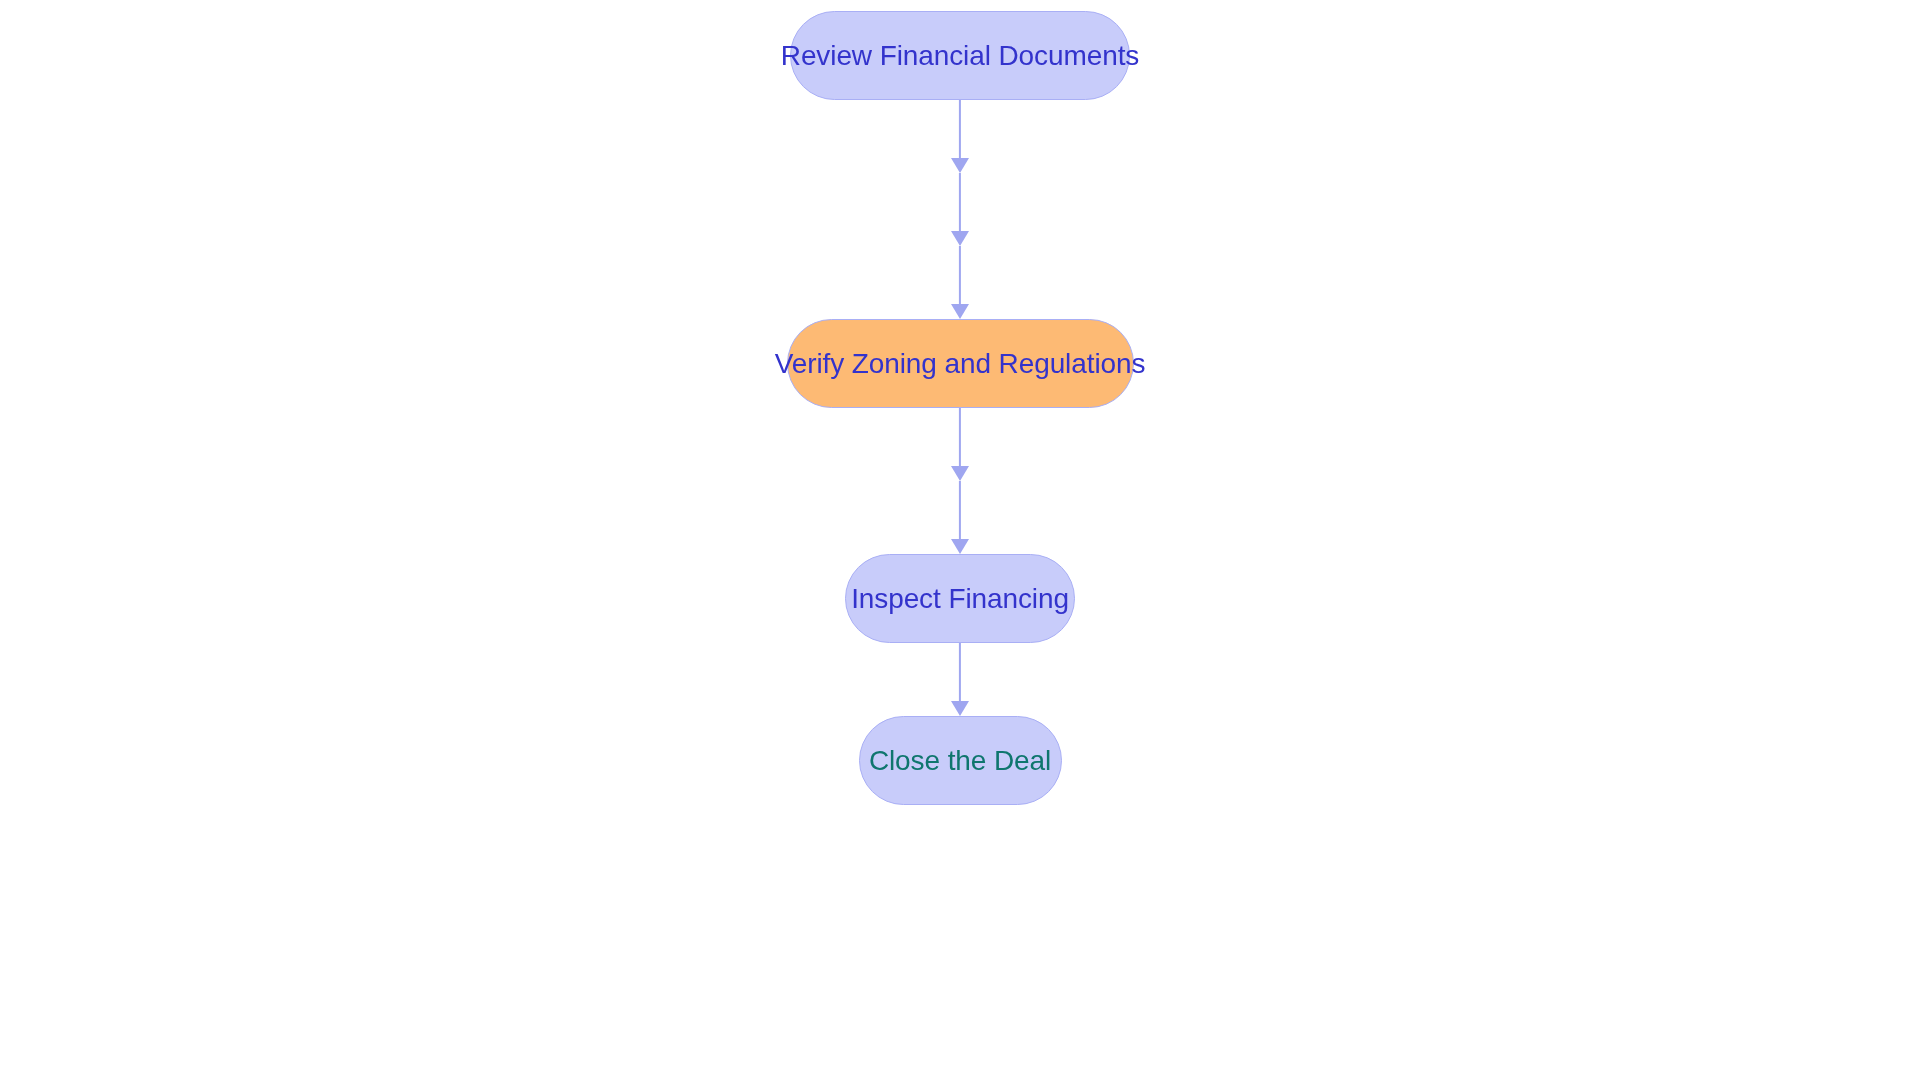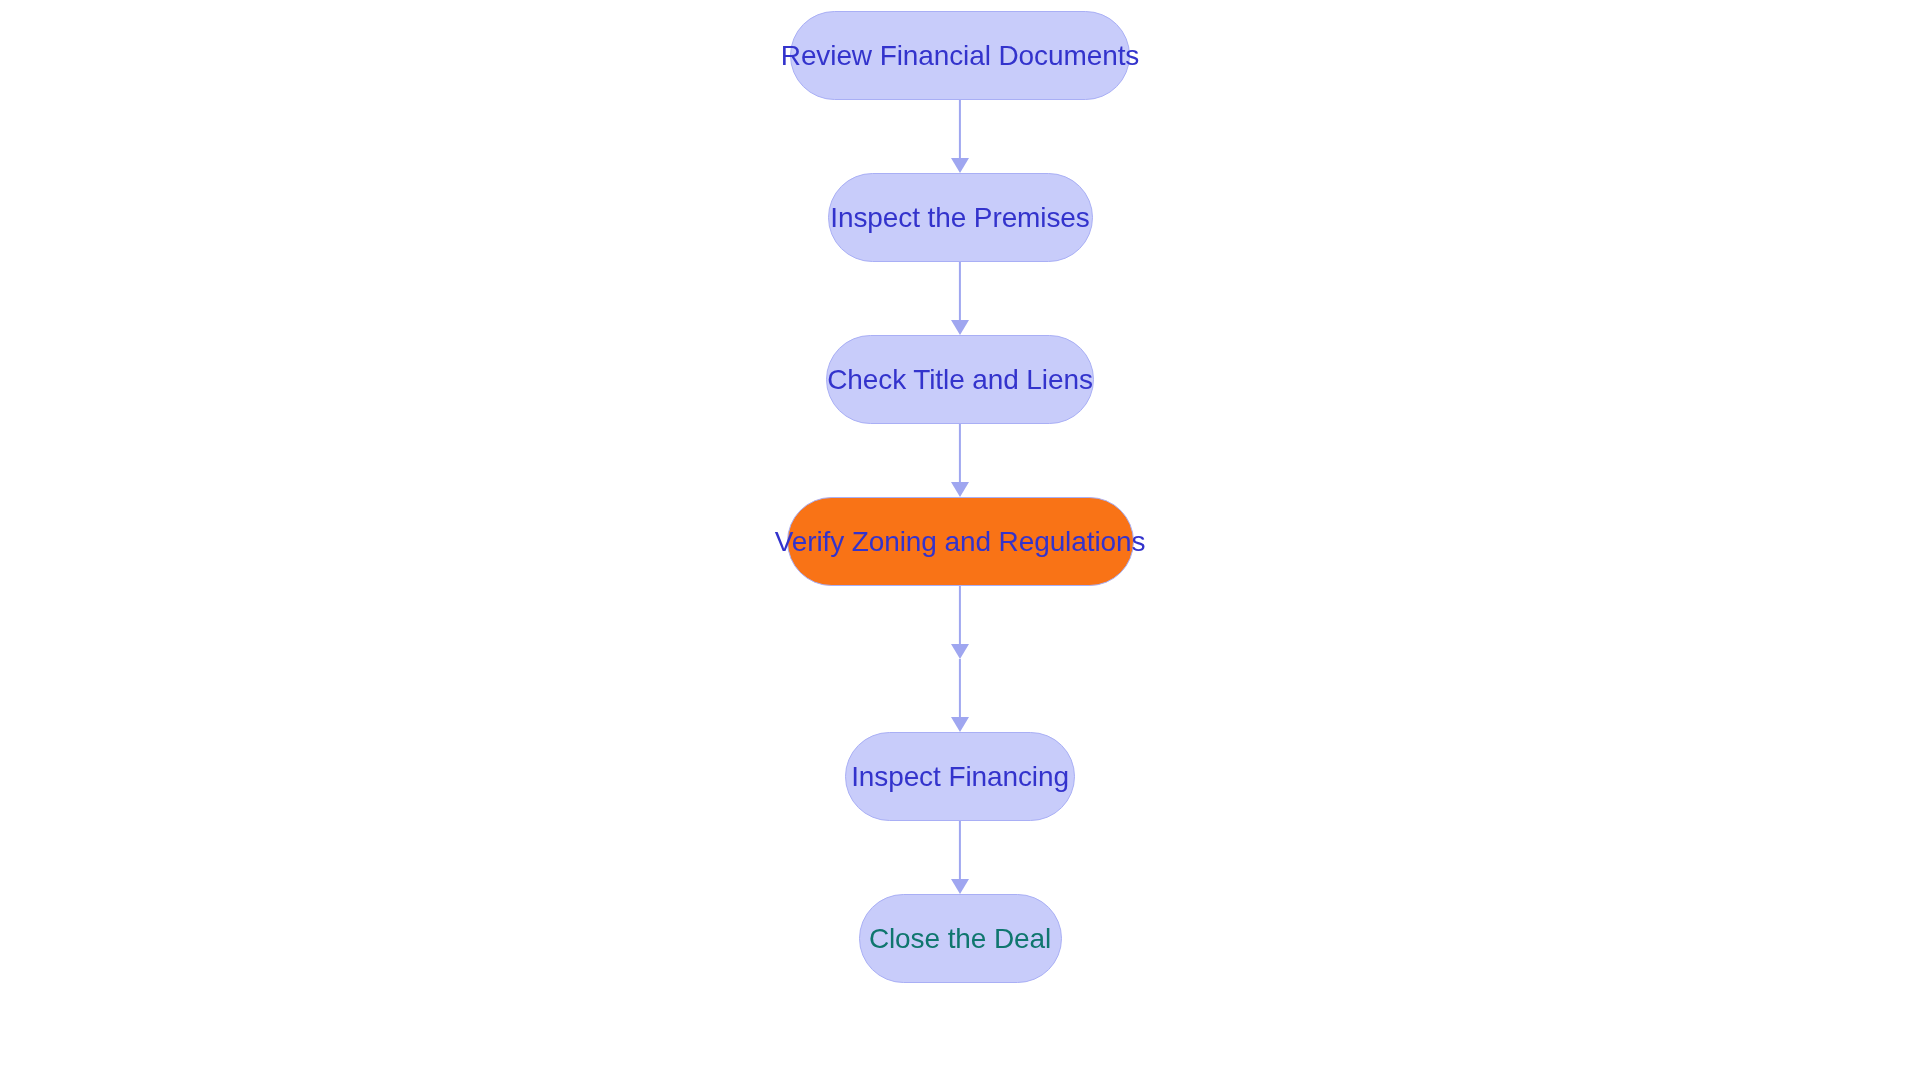--- a/index.html
+++ b/index.html
@@ -95,37 +95,31 @@
   <div class="flow-column">
 
     <div class="flow-node" style="width: 340px; background: rgb(200, 204, 250); border-color: rgb(169, 175, 245);">
       <span class="node-label" style="color: rgb(51, 51, 204);">Review Financial Documents</span>
     </div>
     <div class="flow-connector">
       <div class="connector-line" style="background: rgb(159, 166, 240);"></div>
       <div class="connector-arrowhead" style="border-top-color: rgb(159, 166, 240);"></div>
     </div>
 
-    <div class="flow-node" style="width: 265px; background: rgb(200, 204, 250); border-color: rgb(169, 175, 245);">
-      <span class="node-label" style="color: rgb(51, 51, 204);">Inspect the Premises</span>
-    </div>
     <div class="flow-connector">
       <div class="connector-line" style="background: rgb(159, 166, 240);"></div>
       <div class="connector-arrowhead" style="border-top-color: rgb(159, 166, 240);"></div>
     </div>
 
-    <div class="flow-node" style="width: 268px; background: rgb(200, 204, 250); border-color: rgb(169, 175, 245);">
-      <span class="node-label" style="color: rgb(51, 51, 204);">Check Title and Liens</span>
-    </div>
     <div class="flow-connector">
       <div class="connector-line" style="background: rgb(159, 166, 240);"></div>
       <div class="connector-arrowhead" style="border-top-color: rgb(159, 166, 240);"></div>
     </div>
 
-    <div class="flow-node" style="width: 347px; background: #f97316; border-color: rgb(169, 175, 245);">
+    <div class="flow-node" style="width: 347px; background: #fdba74; border-color: rgb(169, 175, 245);">
       <span class="node-label" style="color: rgb(51, 51, 204);">Verify Zoning and Regulations</span>
     </div>
     <div class="flow-connector">
       <div class="connector-line" style="background: rgb(159, 166, 240);"></div>
       <div class="connector-arrowhead" style="border-top-color: rgb(159, 166, 240);"></div>
     </div>
 
     <div class="flow-connector">
       <div class="connector-line" style="background: rgb(159, 166, 240);"></div>
       <div class="connector-arrowhead" style="border-top-color: rgb(159, 166, 240);"></div>

